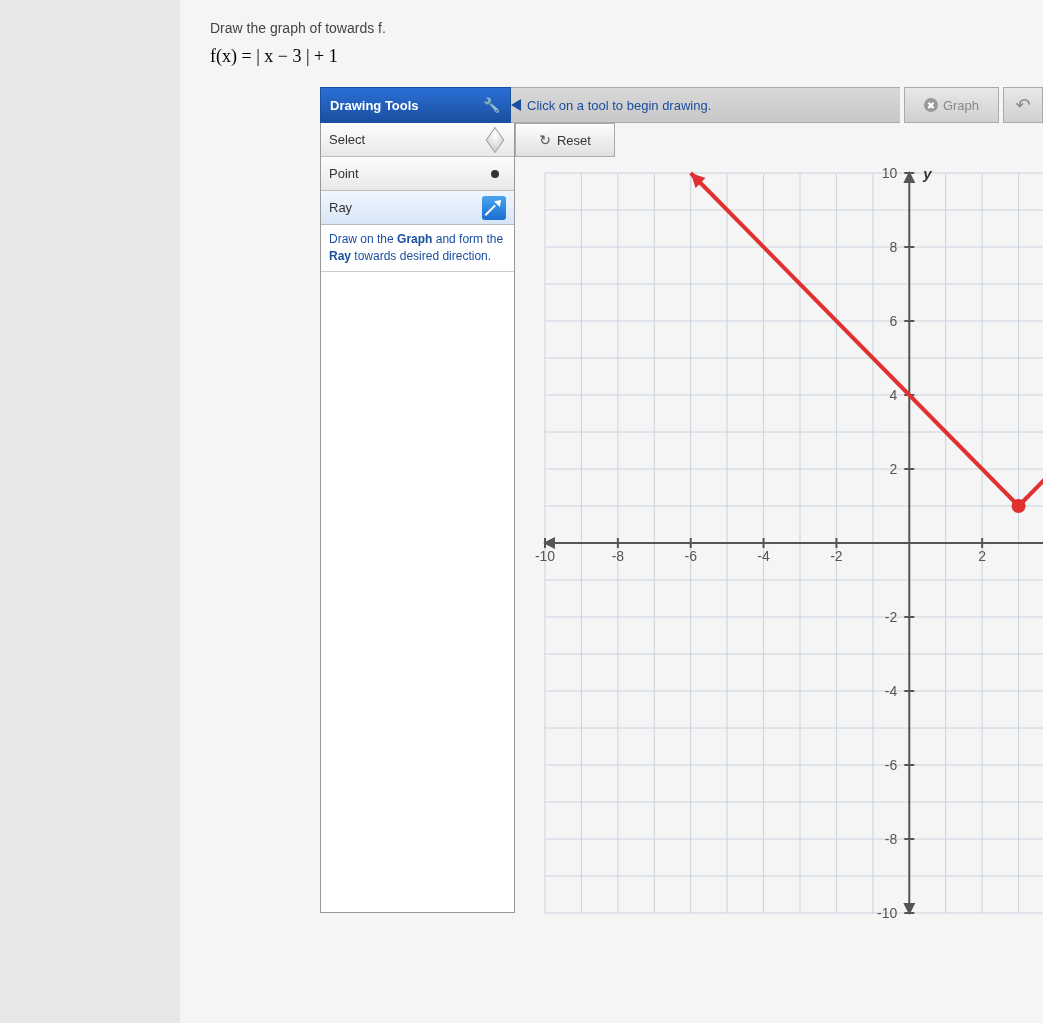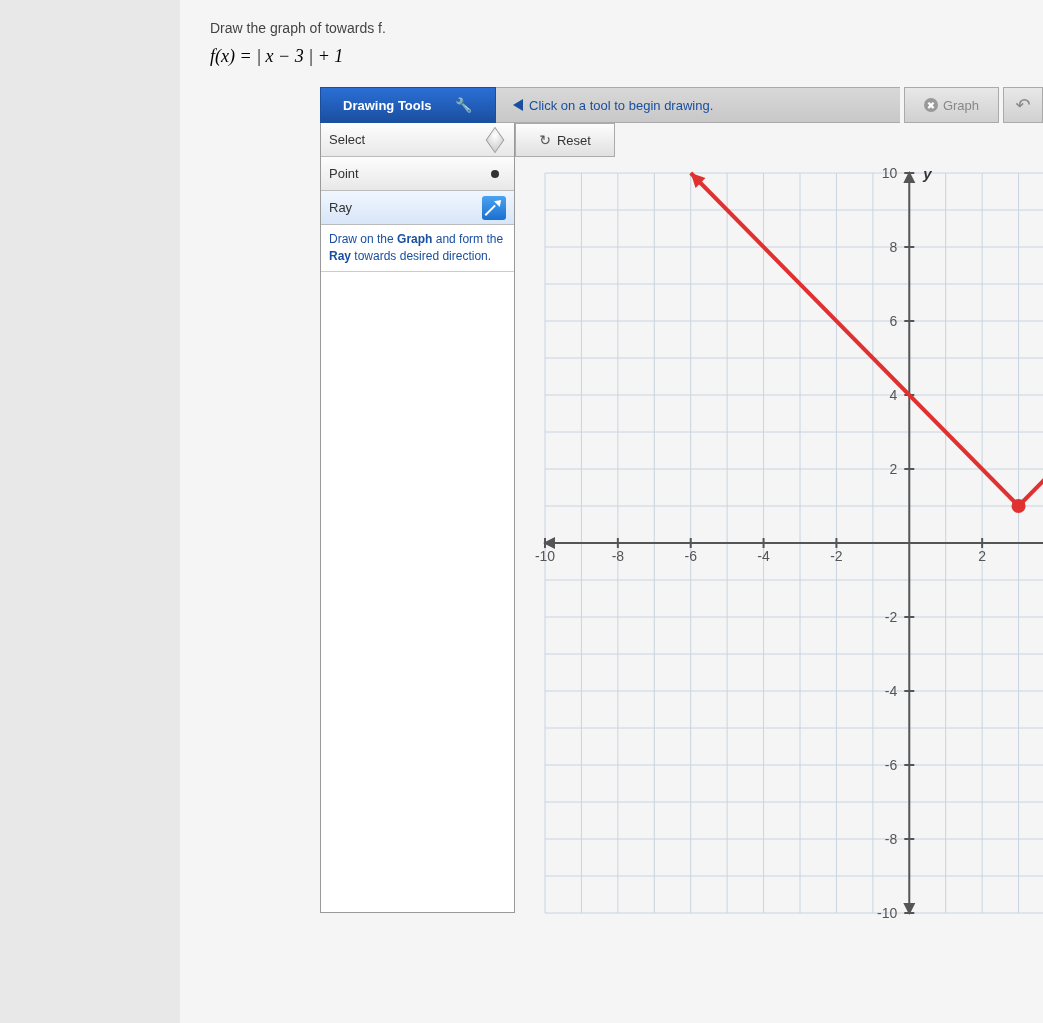--- a/index.html
+++ b/index.html
@@ -23,56 +23,55 @@
   }
   .instruction {
     padding: 0 30px 10px 30px;
     color: #444;
     font-size: 14px;
   }
   .formula {
     padding: 0 30px 20px 30px;
     font-family: 'Times New Roman', serif;
     font-size: 18px;
-    font-style: italic;
   }
   .tool-area {
     margin-left: 140px;
     display: flex;
     flex-direction: column;
   }
   .toolbar-top {
     display: flex;
     align-items: stretch;
     height: 36px;
   }
   .drawing-tools-header {
-    width: 176px;
+    width: 191px;
     background: linear-gradient(#2a6fd6, #1a4fa0);
     color: #fff;
     font-weight: bold;
     font-size: 13px;
     display: flex;
     align-items: center;
     justify-content: space-between;
-    padding: 0 22px;
+    padding: 0 9px;
     border: 1px solid #1a4fa0;
   }
   .drawing-tools-header .wrench {
     color: #fff;
     font-size: 14px;
   }
   .hint-bar {
     flex: 1;
     background: linear-gradient(#d8d8d8,#c8c8c8);
     color: #1a4fa0;
     font-size: 13px;
     display: flex;
     align-items: center;
-    padding-left: 17px;
+    padding-left: 0;
     border-top: 1px solid #aaa;
     border-bottom: 1px solid #aaa;
     gap: 6px;
   }
   .hint-bar .triangle {
     width: 0; height: 0;
     border-top: 6px solid transparent;
     border-bottom: 6px solid transparent;
     border-right: 10px solid #1a4fa0;
   }

